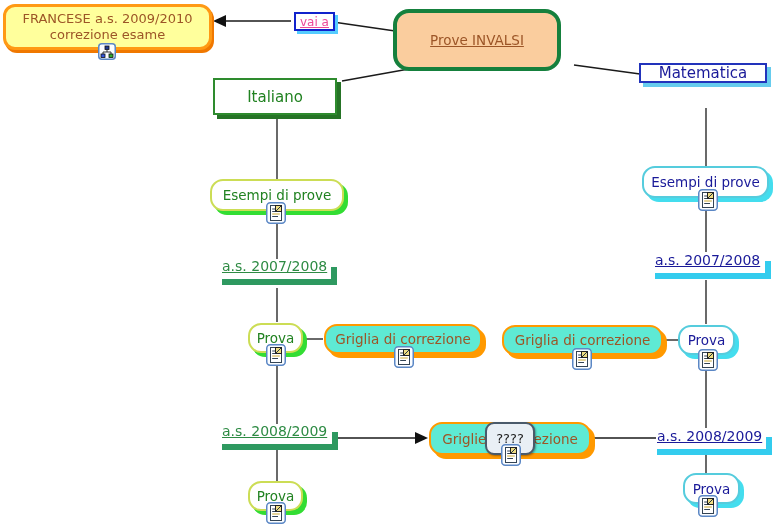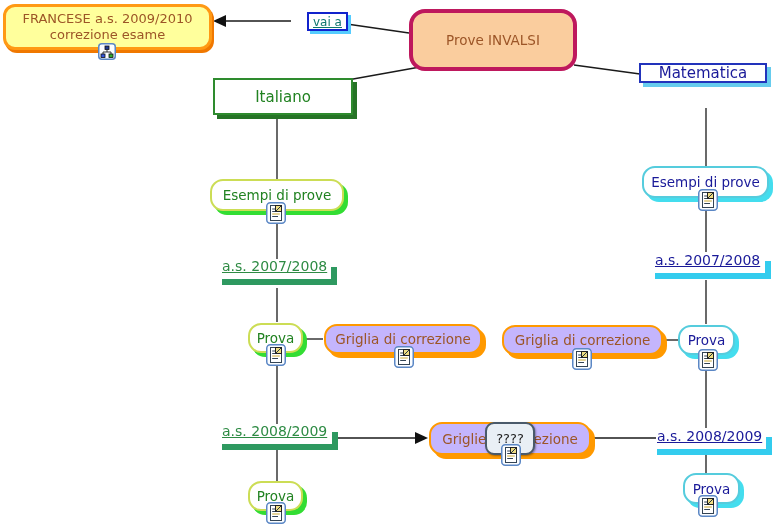--- a/index.html
+++ b/index.html
@@ -5,33 +5,33 @@
   html,body{margin:0;padding:0;background:#ffffff;}
   .canvas{position:relative;width:777px;height:524px;background:#ffffff;overflow:hidden;
           font-family:"DejaVu Sans","Liberation Sans",sans-serif;}
   svg.wires{position:absolute;left:0;top:0;width:777px;height:524px;}
   .node{position:absolute;box-sizing:border-box;display:flex;align-items:center;justify-content:center;
         text-align:center;white-space:nowrap;}
   
   .francese{left:3px;top:4px;width:209px;height:46px;background:#FFFF9C;border:3px solid #FF9914;
             border-radius:12px;box-shadow:2px 3px 0 #F07800;color:#9C5527;font-size:13px;line-height:16px;
             flex-direction:column;}
-  .vai-a{left:307px;top:12px;width:41px;height:19px;background:#ffffff;border:2px solid #1122CC;
-         box-shadow:3px 3px 0 #55CCFF;color:#0f766e;font-size:12px;text-decoration:underline;}
-  .prove-invalsi{left:409px;top:9px;width:168px;height:62px;background:#FACD9E;border:4px solid #be185d;
-                 border-radius:16px;color:#9C5527;font-size:13.5px;}
-  .italiano{left:213px;top:78px;width:140px;height:37px;background:#ffffff;border:2px solid #2E8B2E;
+  .vai-a{left:294px;top:12px;width:41px;height:19px;background:#ffffff;border:2px solid #1122CC;
+         box-shadow:3px 3px 0 #55CCFF;color:#ec4899;font-size:12px;text-decoration:underline;}
+  .prove-invalsi{left:393px;top:9px;width:168px;height:62px;background:#FACD9E;border:4px solid #15803d;
+                 border-radius:16px;color:#9C5527;font-size:13.5px;text-decoration:underline;}
+  .italiano{left:213px;top:78px;width:124px;height:37px;background:#ffffff;border:2px solid #2E8B2E;
             box-shadow:4px 4px 0 #267326;color:#218221;font-size:15px;}
   .matematica{left:639px;top:63px;width:128px;height:20px;background:#ffffff;border:2px solid #2233BB;
               box-shadow:4px 4px 0 #66CCEE;color:#1A1A99;font-size:15px;}
   .round-green{background:#ffffff;border:2px solid #CCDD55;border-radius:13px;box-shadow:4px 4px 0 #33DD33;
                color:#218221;font-size:13.5px;}
   .round-cyan{background:#ffffff;border:2px solid #55CCDD;border-radius:13px;box-shadow:4px 4px 0 #44DDEE;
               color:#1A1A99;font-size:13.5px;}
-  .round-yellow{background:#c4b5fd;border:2px solid #FF9900;border-radius:13px;box-shadow:4px 4px 0 #FF9900;
+  .round-yellow{background:#5eead4;border:2px solid #FF9900;border-radius:13px;box-shadow:4px 4px 0 #FF9900;
                 color:#9C5527;font-size:13.5px;justify-content:center;}
   .esempi-it{left:210px;top:179px;width:134px;height:32px;}
   .esempi-mat{left:642px;top:166px;width:127px;height:32px;}
   .prova-it1{left:248px;top:323px;width:55px;height:30px;}
   .griglia-it{left:324px;top:324px;width:158px;height:30px;}
   .griglia-mat{left:502px;top:325px;width:161px;height:30px;}
   .prova-mat1{left:678px;top:325px;width:57px;height:30px;}
   .griglie-2008{left:429px;top:422px;width:162px;height:33px;}
   .prova-it2{left:248px;top:481px;width:55px;height:30px;}
   .prova-mat2{left:683px;top:473px;width:57px;height:31px;}

